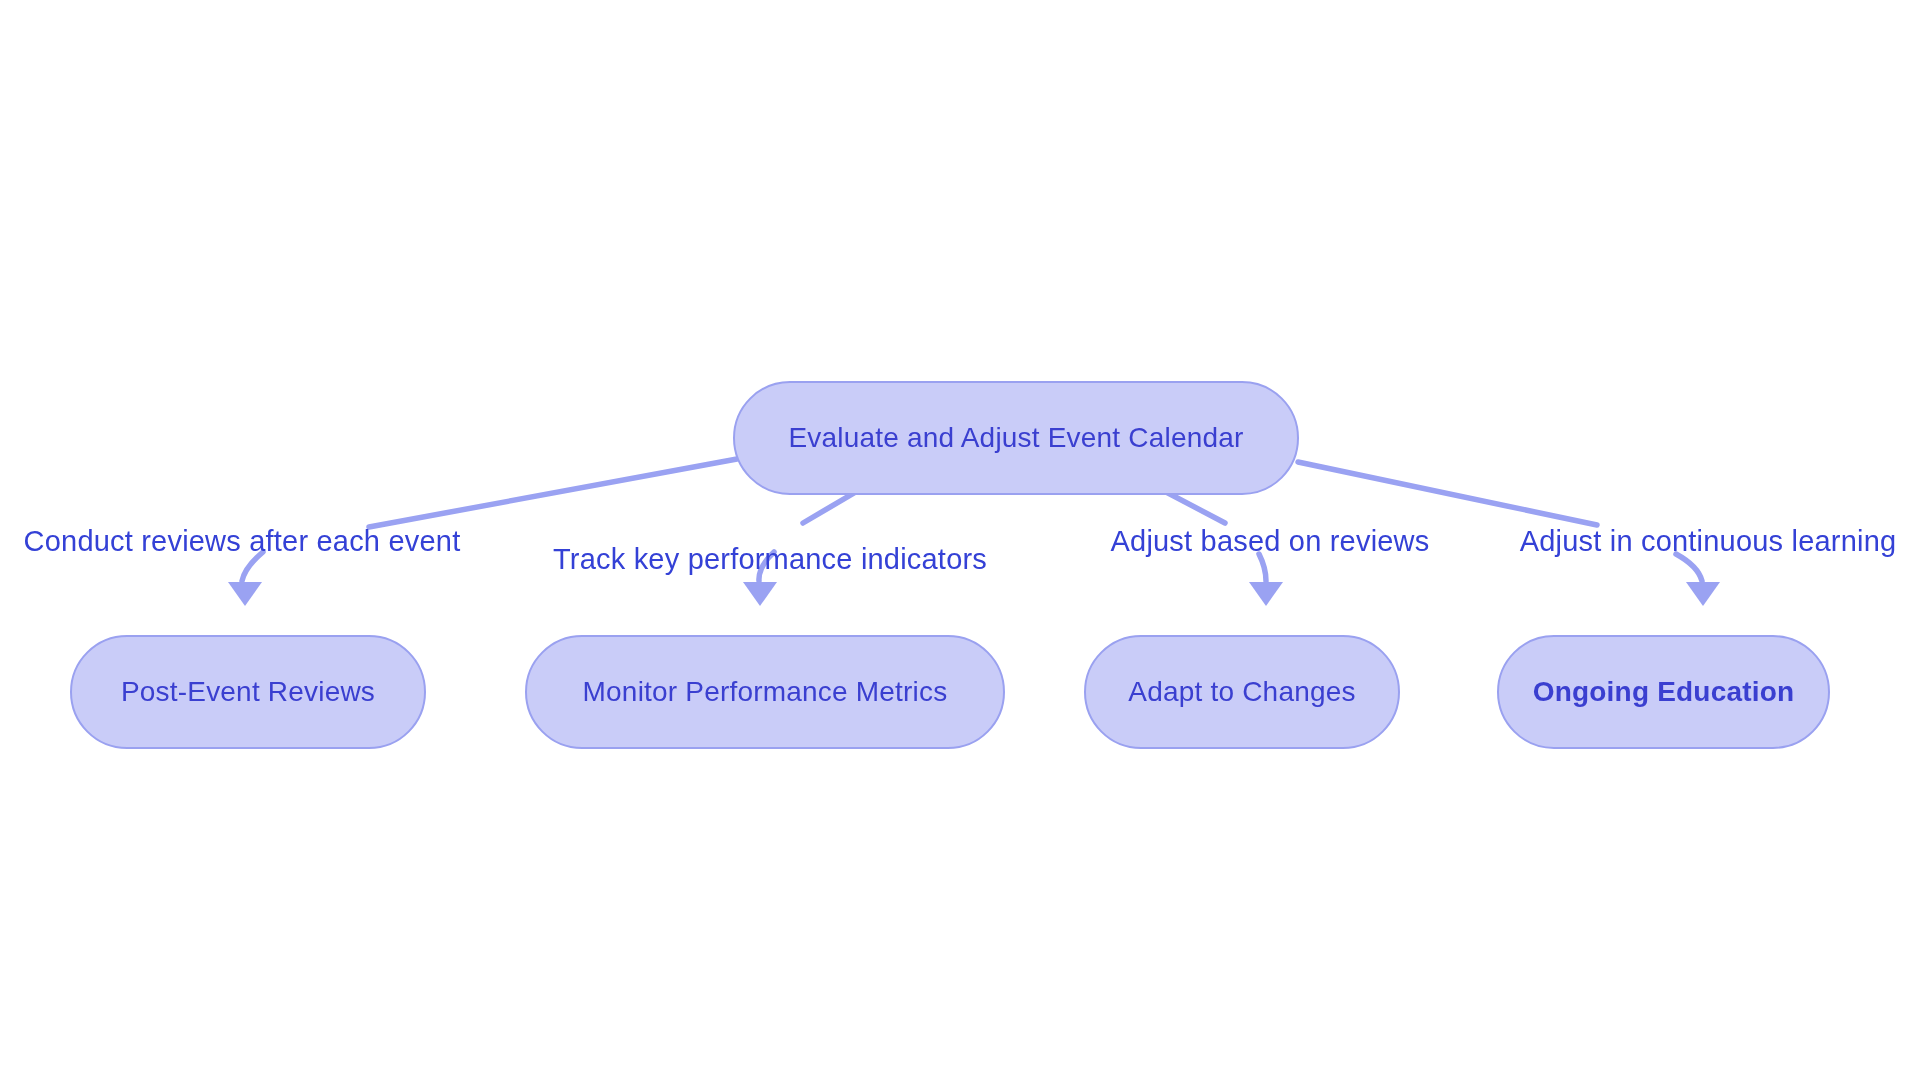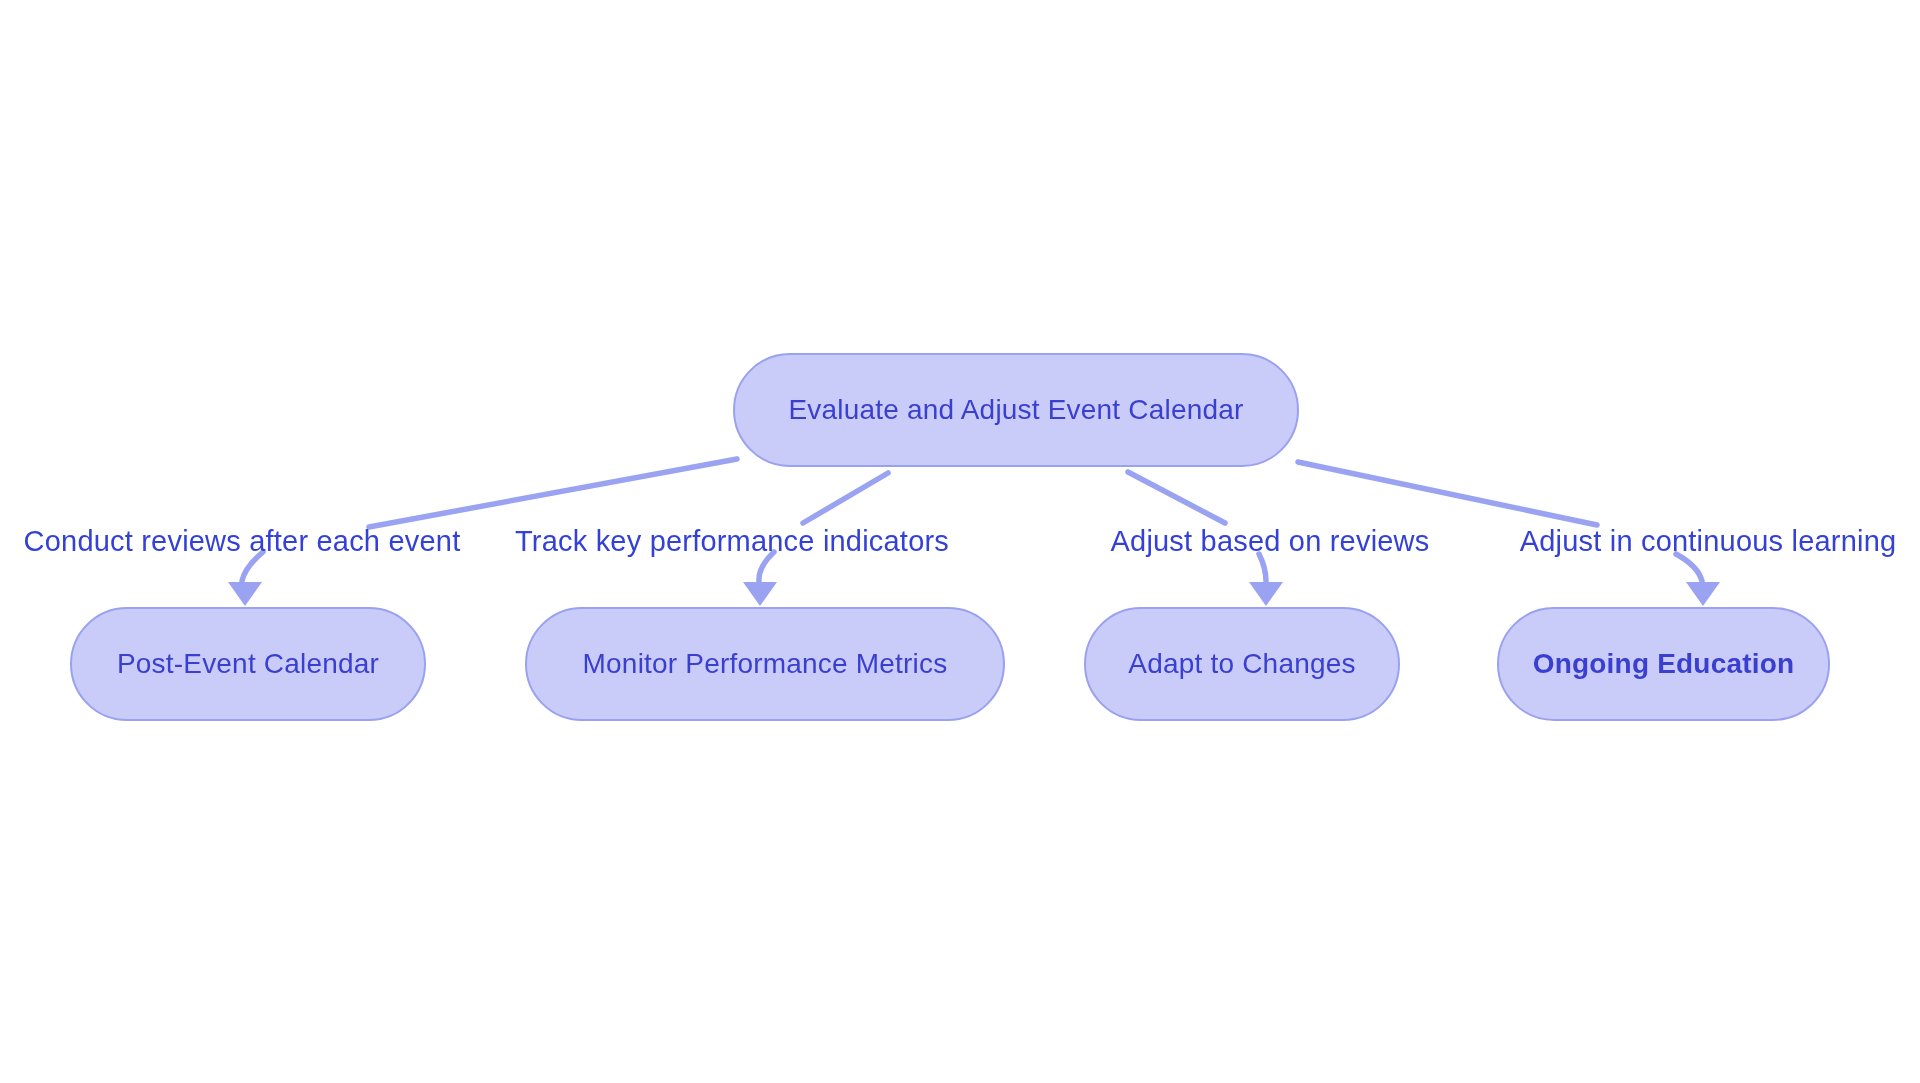--- a/index.html
+++ b/index.html
@@ -41,39 +41,40 @@
     background: var(--node-fill, #c9ccf8);
     border: 2px solid var(--node-border, #9aa1f0);
     color: var(--node-text, #3a3fd0);
     font-size: 28px;
     letter-spacing: 0.2px;
     display: flex;
     align-items: center;
     justify-content: center;
     text-align: center;
     white-space: nowrap;
+    margin-top: 28px;
   }
   .node-root { left: 733px; top: 353px; width: 566px; }
   .node-1 { left: 70px;   top: 607px; width: 356px; }
   .node-2 { left: 525px;  top: 607px; width: 480px; }
   .node-3 { left: 1084px; top: 607px; width: 316px; }
   .node-4 { left: 1497px; top: 607px; width: 333px; font-weight: bold; }
   .edge-label {
     position: absolute;
     top: 524px;
     transform: translateX(-50%);
     color: var(--label-text, #3441d6);
     font-size: 29px;
     line-height: 34px;
     letter-spacing: 0.2px;
     white-space: nowrap;
     text-align: right;
   }
   .label-1 { left: 242px; }
-  .label-2 { left: 732px; }
+  .label-2 { left: 770px; margin-top: 18px; }
   .label-3 { left: 1270px; }
   .label-4 { left: 1708px; }
 </style>
 </head>
 <body>
 
 <div class="canvas">
 
   <svg class="edge-layer" viewBox="0 0 1920 1083" xmlns="http://www.w3.org/2000/svg">
 
@@ -95,18 +96,18 @@
     <polygon class="edge-arrowhead" points="1686,582 1720,582 1703,606"></polygon>
   </svg>
 
   <div class="flow-node node-root">Evaluate and Adjust Event Calendar</div>
 
   <div class="edge-label label-1">Conduct reviews after each event</div>
   <div class="edge-label label-2">Track key performance indicators</div>
   <div class="edge-label label-3">Adjust based on reviews</div>
   <div class="edge-label label-4">Adjust in continuous learning</div>
 
-  <div class="flow-node node-1">Post-Event Calendar</div>
+  <div class="flow-node node-1">Post-Event Reviews</div>
   <div class="flow-node node-2">Monitor Performance Metrics</div>
   <div class="flow-node node-3">Adapt to Changes</div>
   <div class="flow-node node-4">Ongoing Education</div>
 
 </div>
 
 </body></html>

